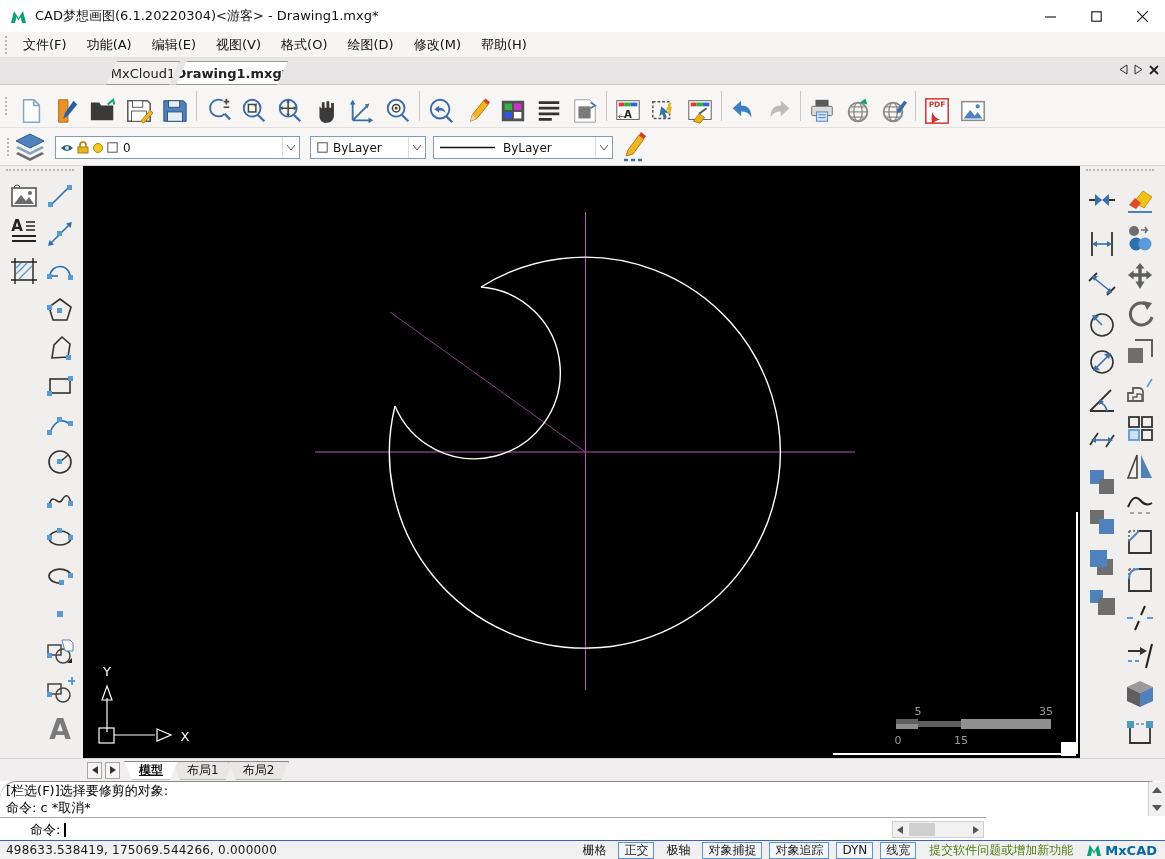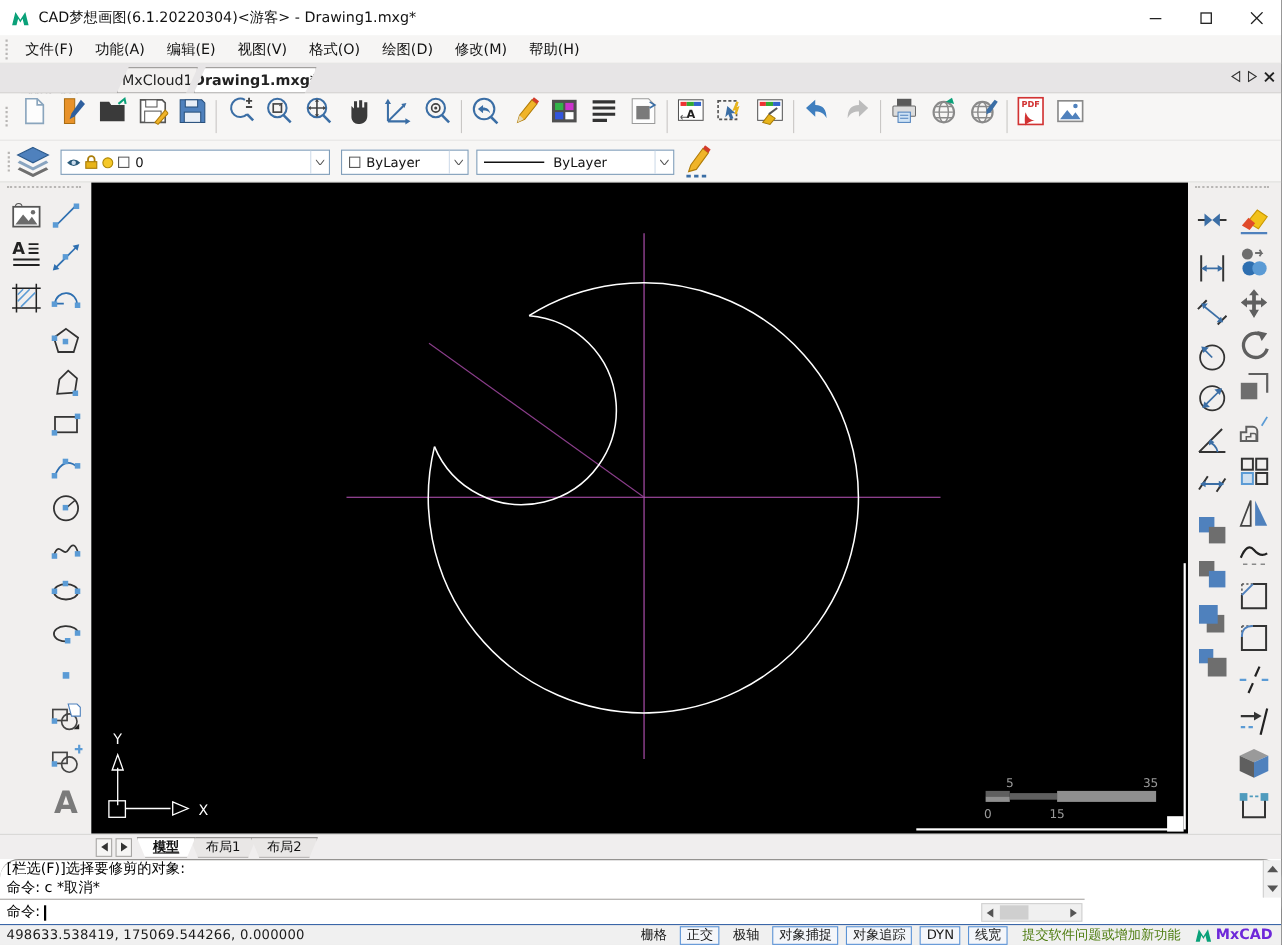--- a/index.html
+++ b/index.html
@@ -15,21 +15,21 @@
   .menuitem{font-size:13px;color:#111;padding:3px 10px;}
   .gripv{width:3px;height:18px;border-left:2px dotted #b8b6b4;margin:0 5px;}
   .griph{position:absolute;left:6px;top:3px;width:68px;height:3px;border-top:2px dotted #b8b6b4;}
   
   .tabbar{position:absolute;left:0;top:58px;width:1165px;height:27px;background:#e7e5e6;border-bottom:1px solid #cfcdcc;}
   .dtab{position:absolute;top:3px;height:24px;display:flex;align-items:center;justify-content:center;font-size:13px;color:#222;background:#f2f0ef;border:1px solid #9a9896;clip-path:polygon(11px 0,100% 0,calc(100% - 11px) 100%,0 100%);padding:0 16px;}
   .dtab.active{background:#fff;font-weight:bold;z-index:2;}
   .tabnav{position:absolute;right:6px;top:6px;display:flex;gap:6px;align-items:center;}
   
   .toolbar{position:absolute;left:0;top:85px;width:1165px;height:43px;background:#f7f6f5;display:flex;align-items:center;border-bottom:1px solid #e3e1e0;}
-  .tbtn{width:36px;height:38px;display:flex;align-items:flex-start;justify-content:center;}
+  .tbtn{width:36px;height:38px;display:flex;align-items:flex-end;justify-content:center;}
   .tsep{width:1px;height:30px;background:#c9c7c5;margin:0 3px;}
   
   .propsbar{position:absolute;left:0;top:128px;width:1165px;height:38px;background:#f7f6f5;border-bottom:1px solid #d8d6d4;}
   .combo{position:absolute;top:8px;height:23px;background:#fff;border:1px solid #7f9db9;display:flex;align-items:center;font-size:12px;color:#111;padding-left:4px;}
   .combo .chev{margin-left:auto;width:17px;height:21px;display:flex;align-items:center;justify-content:center;border-left:1px solid #d0dcea;}
   
   .main{position:absolute;left:0;top:166px;width:1165px;height:592px;}
   .sidetools{position:absolute;top:0;height:592px;background:#f1efee;}
   .sit{position:absolute;width:32px;height:32px;display:flex;align-items:center;justify-content:center;}
   .canvas{position:absolute;left:83px;top:0;width:997px;height:592px;background:#000;}
@@ -37,31 +37,31 @@
   .layoutrow{position:absolute;left:0;top:758px;width:1165px;height:23px;background:#f0eeee;border-top:1px solid #d8d6d4;display:flex;align-items:center;}
   .lnav{width:15px;height:17px;border:1px solid #a8a6a4;background:#f6f5f4;display:flex;align-items:center;justify-content:center;margin-left:3px;}
   .ltab{height:19px;display:flex;align-items:center;font-size:12px;color:#111;background:#e9e7e6;border:1px solid #8a8886;clip-path:polygon(0 0,100% 0,calc(100% - 8px) 100%,8px 100%);padding:0 14px;margin-left:-6px;}
   .ltab.active{background:#fff;font-weight:bold;text-decoration:underline;z-index:2;}
   .tri{width:0;height:0;border-style:solid;}
   
   .cmd{position:absolute;left:0;top:781px;width:1165px;height:59px;background:#fff;border-top:1px solid #8a8886;font-family:"DejaVu Sans Mono","Liberation Mono",monospace;border-radius:17px;}
   .cmdline{font-size:13px;color:#000;padding:0 6px;height:17px;line-height:17px;white-space:pre;}
   .vscroll{position:absolute;right:0;top:0;width:17px;height:34px;background:#f0f0f0;border-left:1px solid #d0d0d0;}
   .vsb{position:absolute;left:2px;width:12px;height:12px;display:flex;align-items:center;justify-content:center;}
-  .cmdinput{position:absolute;left:0;top:35px;width:986px;height:24px;border-top:1px solid #a8a6a4;display:flex;align-items:center;}
+  .cmdinput{position:absolute;left:0;top:35px;width:986px;height:24px;border-top:1px solid #a8a6a4;display:flex;align-items:center;padding-left:24px;}
   .hscroll{position:absolute;right:2px;top:3px;width:92px;height:17px;background:#f0f0f0;border:1px solid #d0d0d0;display:flex;align-items:center;}
   .cursorbar{display:inline-block;width:2px;height:14px;background:#000;margin-left:4px;}
   
   .statusbar{position:absolute;left:0;top:840px;width:1165px;height:19px;background:#f0f0f0;border-top:1px solid #3a66a8;display:flex;align-items:center;font-size:12px;color:#1a1a1a;}
   .coords{margin-left:6px;letter-spacing:0.2px;}
   .stgroup{margin-left:auto;display:flex;align-items:center;gap:7px;}
   .stog{padding:0 5px;line-height:15px;}
   .stog.boxed{border:1px solid #5b93d5;background:#f4f6fa;}
   .stlink{color:#4d7c0f;margin:0 6px;text-align:center;}
-  .brand{display:flex;align-items:center;gap:3px;margin-right:8px;font-weight:bold;color:#6d28d9;font-size:13px;}
+  .brand{display:flex;align-items:center;gap:3px;margin-right:8px;font-weight:bold;color:#0369a1;font-size:13px;}
   svg{display:block;}
   text{font-family:"DejaVu Sans","Liberation Sans",sans-serif;}
 </style>
 </head>
 <body>
 
 <div id="app">
 
   <div class="titlebar">
     <span style="margin-left:10px;">

